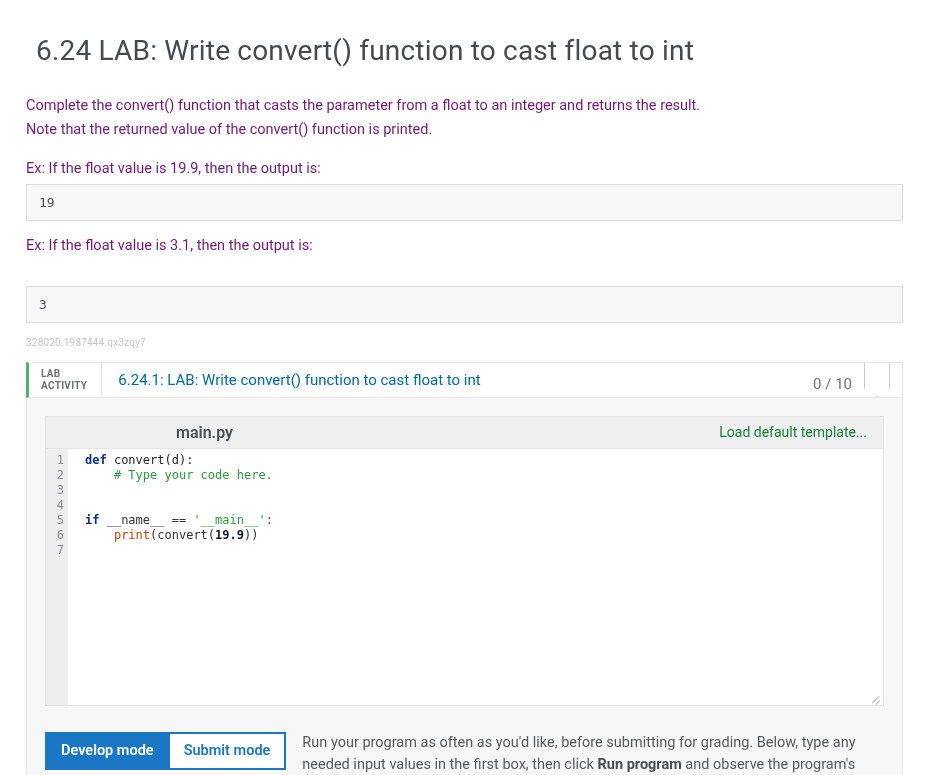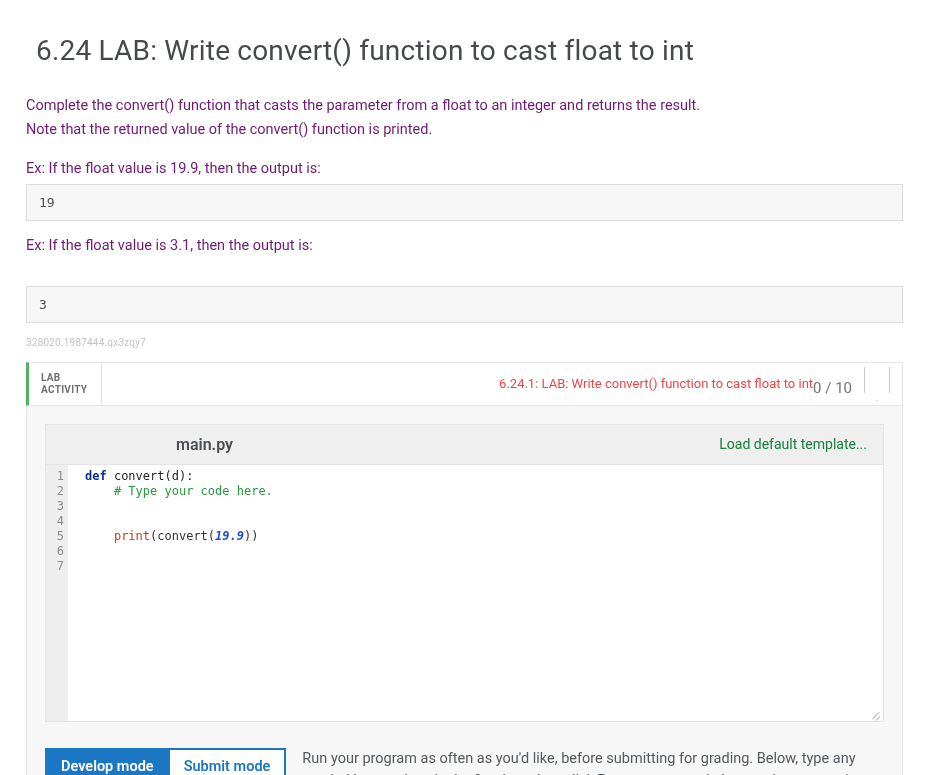--- a/index.html
+++ b/index.html
@@ -39,41 +39,40 @@
     color: #c3c3c3;
     letter-spacing: 0.2px;
     margin: 10px 0 14px 0;
   }
   .activity-header {
     display: flex;
     align-items: center;
     border: 1px solid #e5e5e5;
     border-left: 3px solid #51b268;
     background: #fff;
-    height: 44px;
+    height: 36px;
   }
   .lab-activity-tag {
     font-size: 10px;
     font-weight: 700;
     color: #6c6f73;
     line-height: 1.15;
     padding: 0 14px 0 12px;
     border-right: 1px solid #e3e3e3;
     height: 100%;
     display: flex;
     align-items: center;
     white-space: pre;
     letter-spacing: 0.3px;
   }
   .activity-title {
     flex: 1;
     padding-left: 16px;
-    font-size: 13px;
-    color: #ef4444;
-    text-align: right;
+    font-size: 15px;
+    color: #0369a1;
   }
   .score {
     font-size: 15px;
     color: #737373;
     padding-right: 12px;
     margin-top: 8px;
   }
   .ribbon {
     width: 26px;
     height: 34px;
@@ -90,21 +89,21 @@
     border: 1px solid #e5e5e5;
     border-top: none;
     padding: 18px 18px 22px 18px;
   }
   .file-header {
     display: flex;
     align-items: center;
     background: #efefef;
     border: 1px solid #e3e3e3;
     border-bottom: none;
-    height: 40px;
+    height: 32px;
   }
   .file-name {
     flex: 1;
     text-align: left;
     padding-left: 130px;
     font-size: 16px;
     font-weight: 600;
     color: #4b4f53;
   }
   .load-template {
@@ -137,21 +136,21 @@
     font-size: 12px;
     padding: 4px 0 0 17px;
     color: #333;
     position: relative;
   }
   .code-lines .line { height: 15px; line-height: 15px; white-space: pre; }
   .kw { color: #0a2f8f; font-weight: 700; }
   .fn { color: #222; }
   .cm { color: #2a9a3e; }
   .str { color: #2a9a3e; }
-  .num { color: #1d4ed8; font-weight: 700; font-style: italic; }
+  .num { color: #0f172a; font-weight: 700; }
   .builtin { color: #c2410c; }
   .line.active { background: #ececec; }
   .cursor {
     display: inline-block;
     width: 1px; height: 13px;
     background: #000;
     vertical-align: -2px;
   }
   .resize-handle {
     position: absolute;
@@ -237,20 +236,21 @@
       <div>4</div>
       <div>5</div>
       <div>6</div>
       <div>7</div>
     </div>
     <div class="code-lines">
       <div class="line"><span class="kw">def</span><span class="fn"> convert(d):</span></div>
       <div class="line"><span class="cm">    # Type your code here.</span></div>
       <div class="line"></div>
       <div class="line"></div>
+      <div class="line"><span class="kw">if</span><span> __name__ == </span><span class="str">'__main__'</span><span>:</span></div>
       <div class="line"><span>    </span><span class="builtin">print</span><span>(convert(</span><span class="num">19.9</span><span>))</span></div>
     </div>
     <div class="resize-handle"></div>
   </div>
 
   <div class="mode-row">
     <div class="mode-buttons">
       <div class="btn primary">Develop mode</div>
       <div class="btn secondary">Submit mode</div>
     </div>

